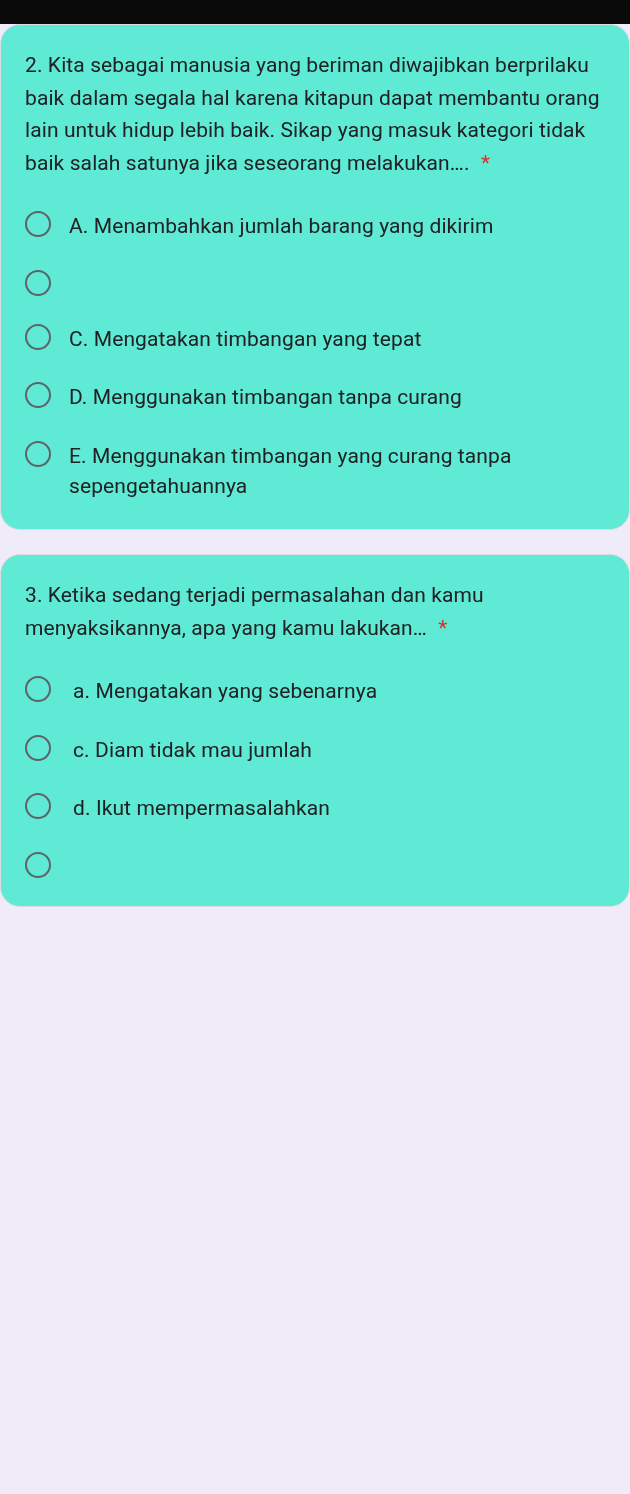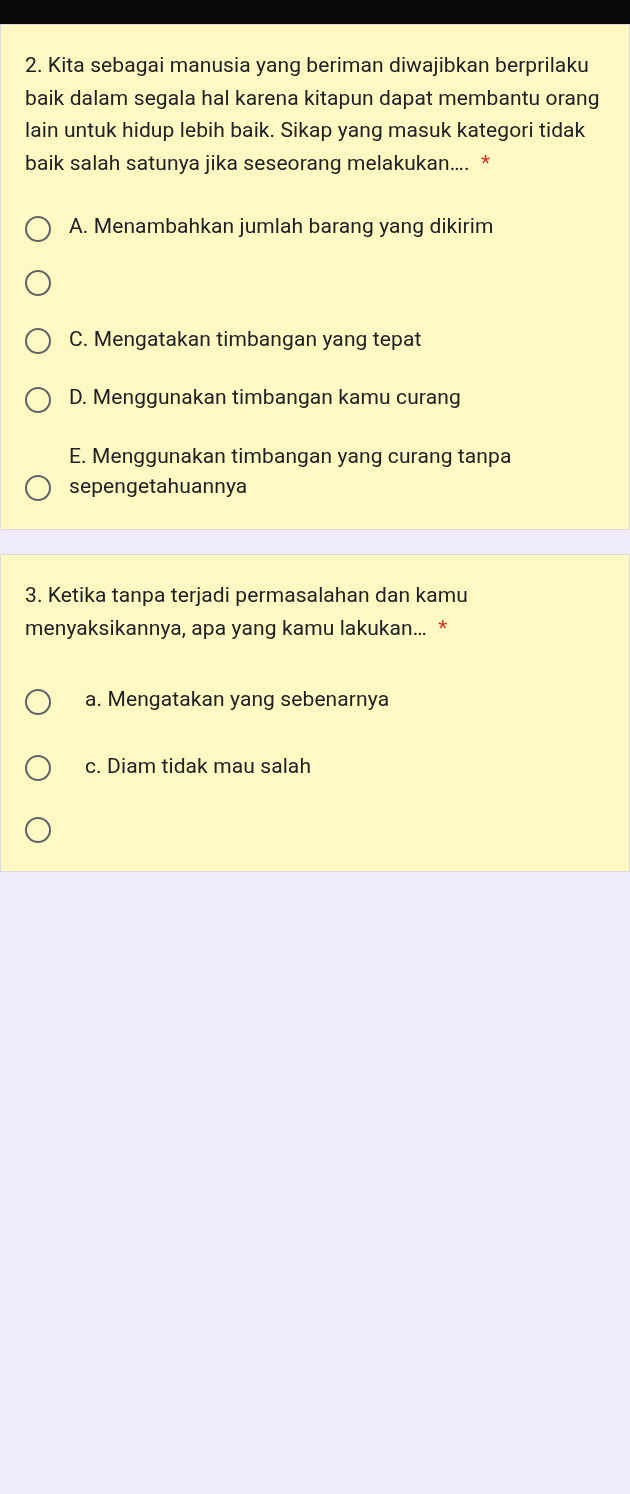--- a/index.html
+++ b/index.html
@@ -12,22 +12,22 @@
       background-color: #f0ebf8;
       width: 630px;
       color: #202124;
     }
     .status-bar {
       background-color: #0a0a0a;
       height: 24px;
       width: 100%;
     }
     .question-card {
-      background-color: #fef9c3;
-      border-radius: 0;
+      background-color: #5eead4;
+      border-radius: 20px;
       padding: 24px 24px 28px 24px;
       margin-bottom: 24px;
       border: 1px solid #dadce0;
     }
     .question-card:first-of-type {
       border-top-left-radius: 0;
       border-top-right-radius: 0;
       border-top: none;
       margin-bottom: 24px;
     }
@@ -42,40 +42,39 @@
       color: #d93025;
       margin-left: 6px;
     }
     .options-container {
       display: flex;
       flex-direction: column;
       gap: 28px;
     }
     .option-row {
       display: flex;
-      align-items: flex-end;
+      align-items: flex-start;
       gap: 18px;
       cursor: pointer;
     }
     .radio-circle {
       width: 26px;
       height: 26px;
       border: 2.5px solid #5f6368;
       border-radius: 50%;
       flex-shrink: 0;
     }
     .option-label {
       font-size: 21px;
       line-height: 1.45;
       color: #202124;
       letter-spacing: 0.1px;
     }
     .q3-options .option-row {
-      gap: 34px;
-      margin-top: 8px;
+      gap: 22px;
     }
   </style>
 </head>
 <body>
 
 <div class="status-bar"></div>
 
 <div class="question-card">
   <div class="question-text">
     <span>2.</span>
@@ -89,41 +88,45 @@
     </label>
     <label class="option-row">
       <span class="radio-circle"></span>
     </label>
     <label class="option-row">
       <span class="radio-circle"></span>
       <span class="option-label">C. Mengatakan timbangan yang tepat</span>
     </label>
     <label class="option-row">
       <span class="radio-circle"></span>
-      <span class="option-label">D. Menggunakan timbangan kamu curang</span>
+      <span class="option-label">D. Menggunakan timbangan tanpa curang</span>
     </label>
     <label class="option-row">
       <span class="radio-circle"></span>
       <span class="option-label">E. Menggunakan timbangan yang curang tanpa sepengetahuannya</span>
     </label>
   </div>
 </div>
 
 <div class="question-card">
   <div class="question-text">
     <span>3. </span>
-    <span>Ketika tanpa terjadi permasalahan dan kamu menyaksikannya, apa yang kamu lakukan…</span>
+    <span>Ketika sedang terjadi permasalahan dan kamu menyaksikannya, apa yang kamu lakukan…</span>
     <span class="required-mark">*</span>
   </div>
   <div class="options-container q3-options">
     <label class="option-row">
       <span class="radio-circle"></span>
       <span class="option-label">a. Mengatakan yang sebenarnya</span>
     </label>
     <label class="option-row">
       <span class="radio-circle"></span>
-      <span class="option-label">c. Diam tidak mau salah</span>
+      <span class="option-label">c. Diam tidak mau jumlah</span>
+    </label>
+    <label class="option-row">
+      <span class="radio-circle"></span>
+      <span class="option-label">d. Ikut mempermasalahkan</span>
     </label>
     <label class="option-row">
       <span class="radio-circle"></span>
     </label>
   </div>
 </div>
 
 </body></html>

